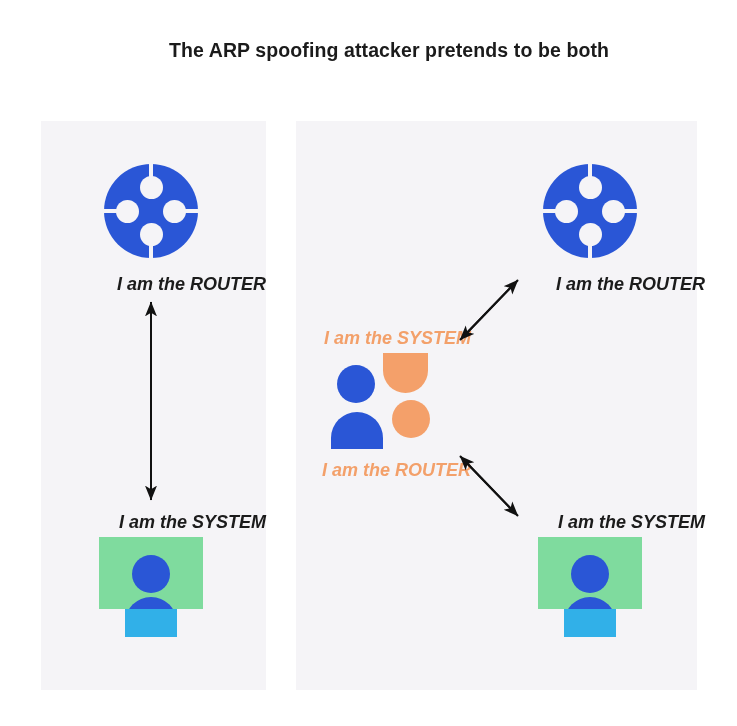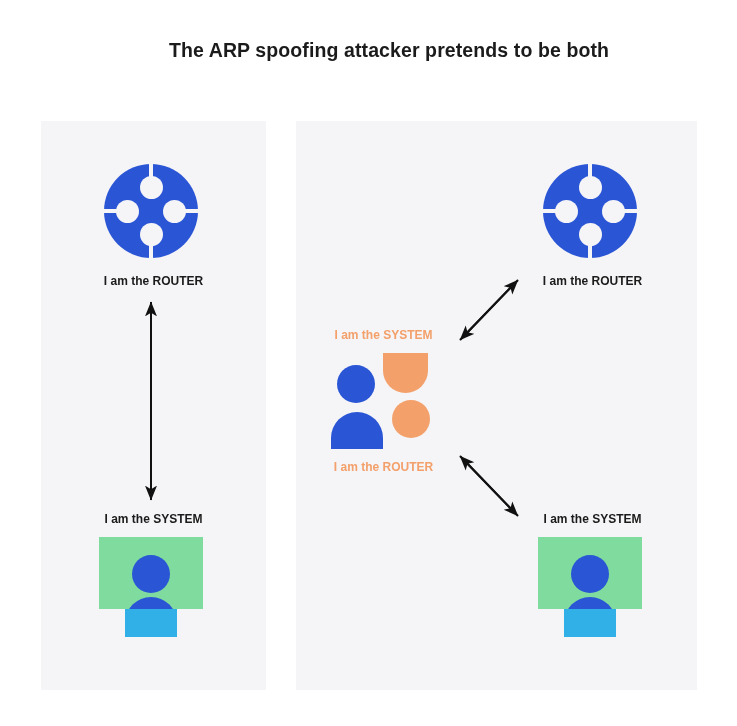--- a/index.html
+++ b/index.html
@@ -82,25 +82,26 @@
   }
   .system .shoulder-light{
     position:absolute;left:26px;top:72px;
     width:52px;height:28px;
     background:#31b0e8;
   }
 
   
   .label{
     position:absolute;
-    font-size:12px;
+    font-size:18px;
     font-weight:600;
     color:#1b1b1b;
     white-space:nowrap;
-    text-align:center;
+    text-align:right;
+    font-style:italic;
   }
   .label.orange{color:#f3a06a;font-weight:700;}
 
   
   .attacker{position:absolute;width:100px;height:100px;}
   .attacker .b-head{
     position:absolute;left:6px;top:12px;
     width:38px;height:38px;border-radius:50%;
     background:#2a56d6;
   }

